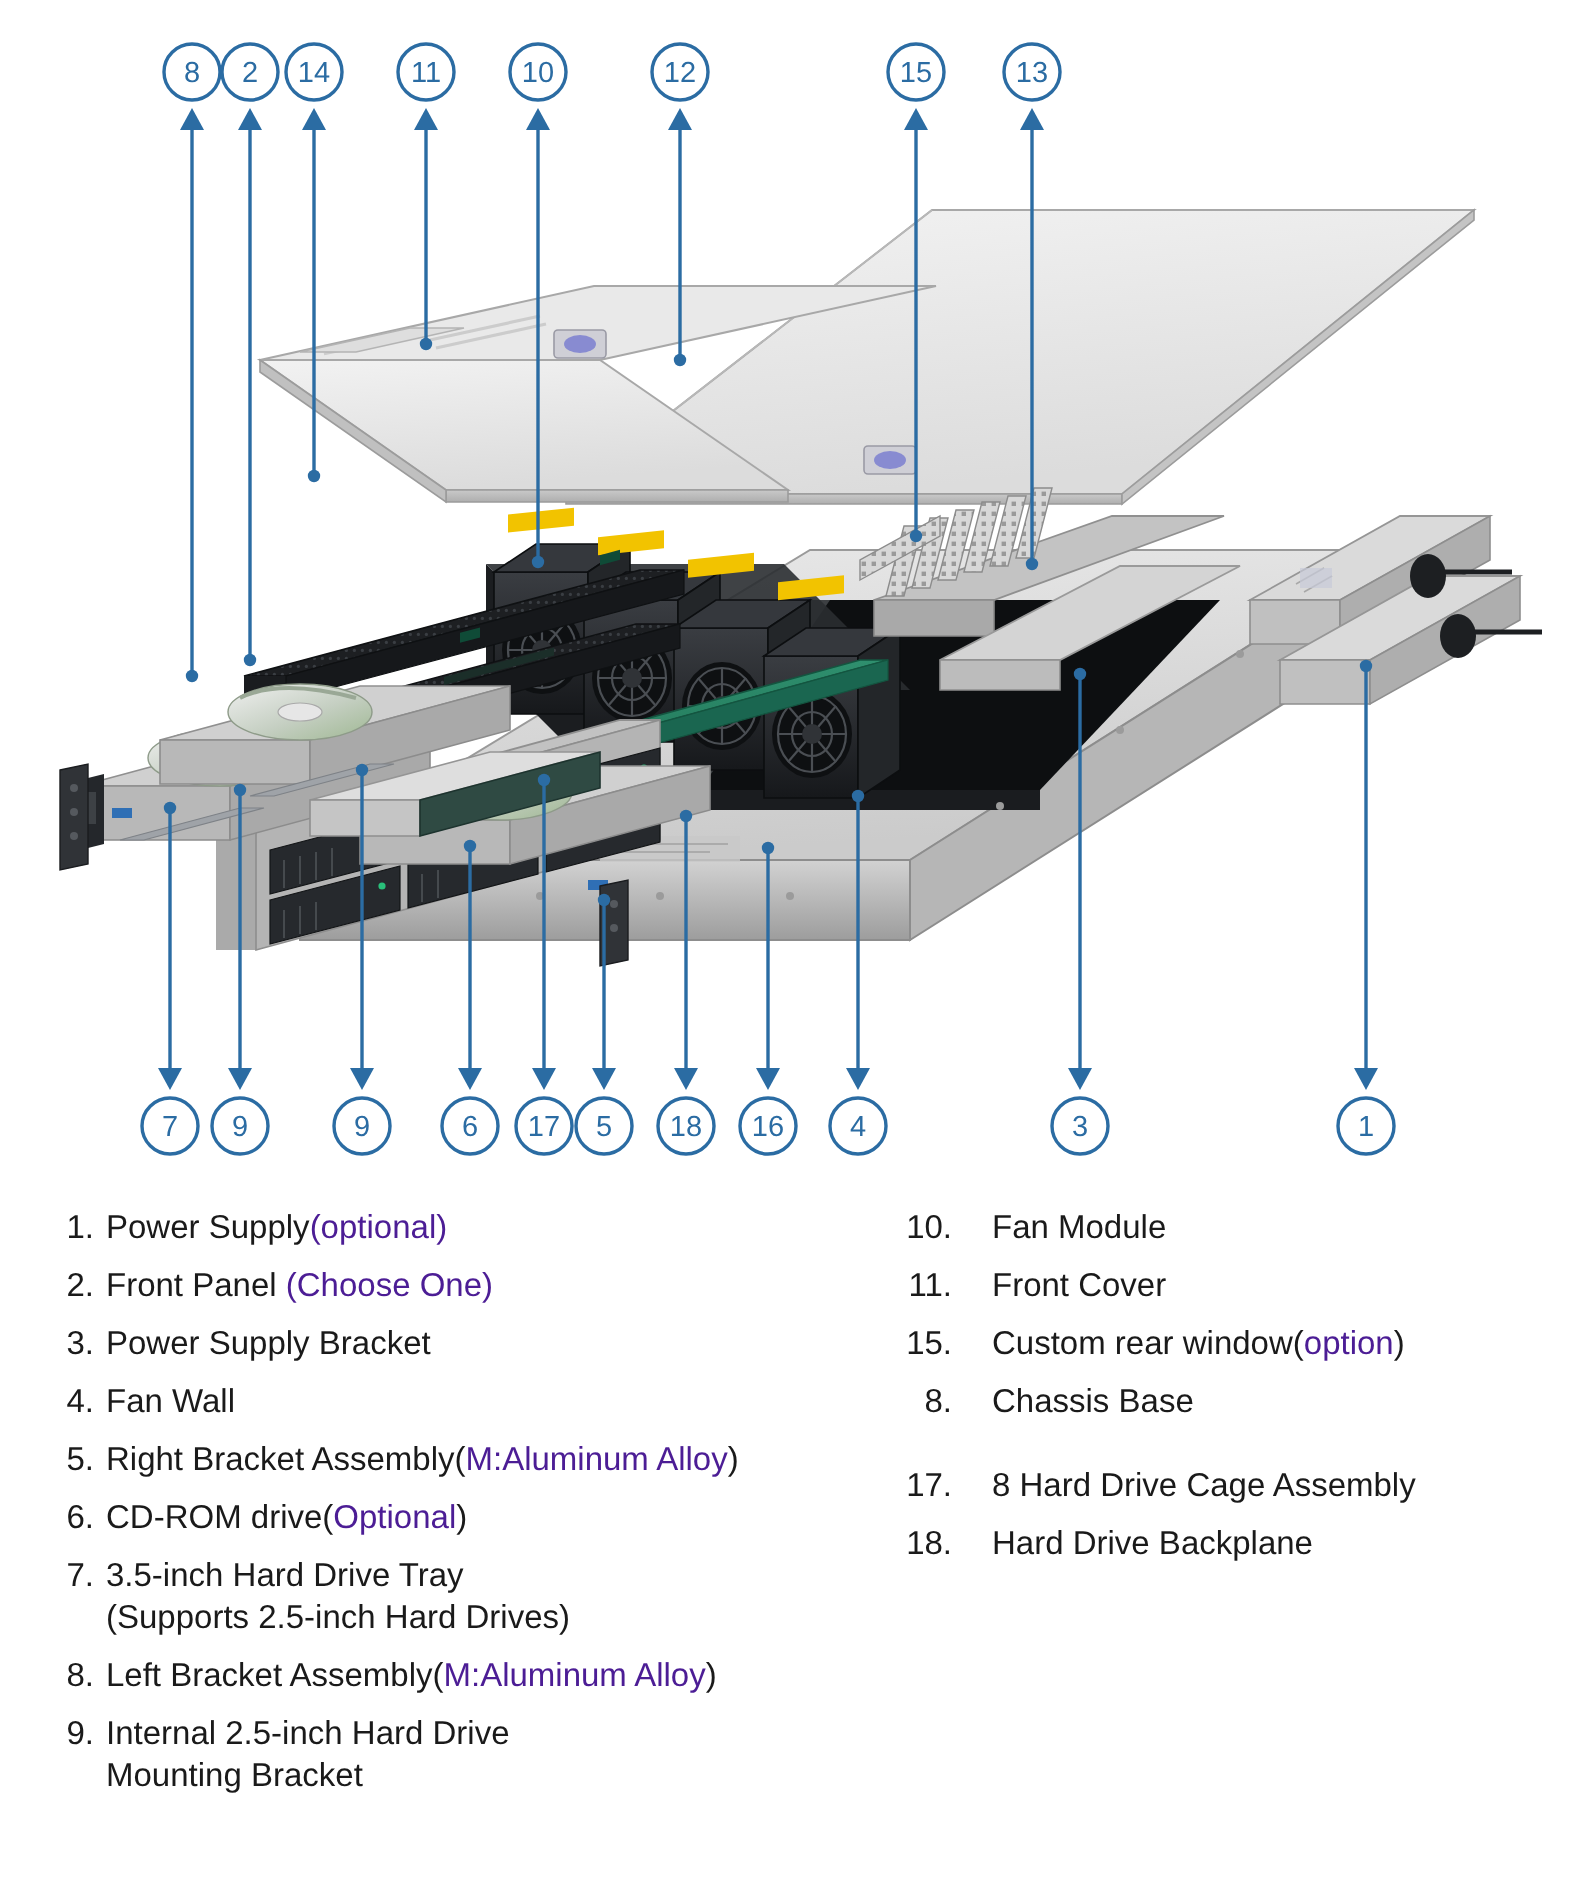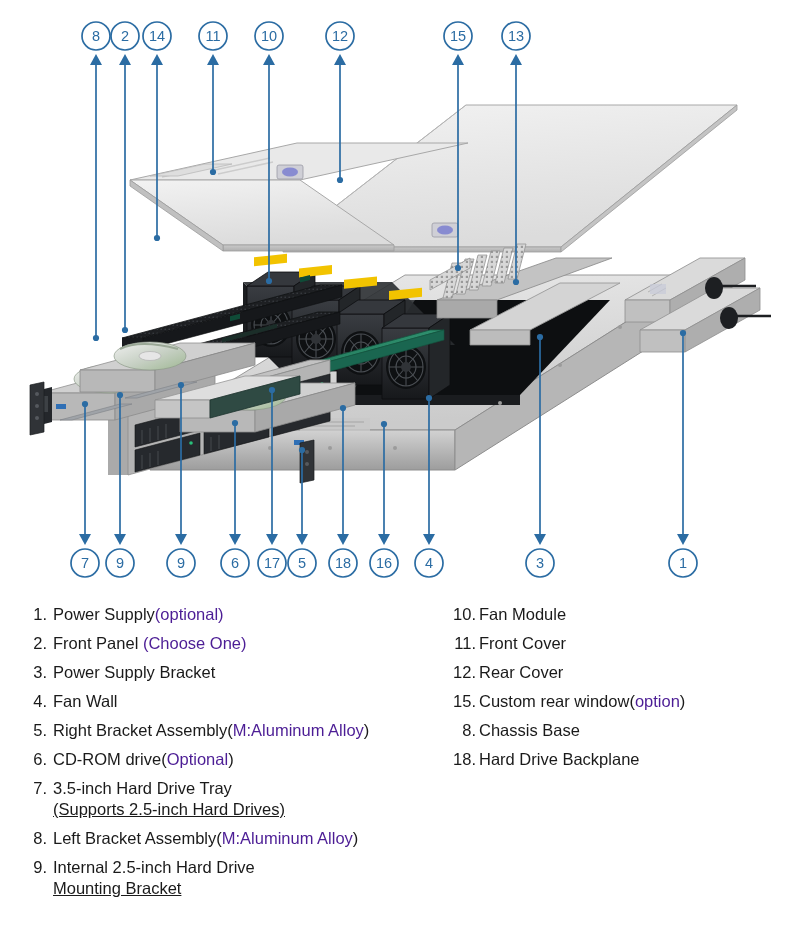--- a/index.html
+++ b/index.html
@@ -60,27 +60,27 @@
     color: #1a1a1a;
     margin-bottom: 7.5px;
   }
   .legend-num {
     flex: 0 0 auto;
     text-align: right;
     margin-right: 6px;
     white-space: pre;
   }
   #legend-col-left .legend-num  { width: 17px; }
-  #legend-col-right .legend-num { width: 24px; margin-right: 3px; }
+  #legend-col-right .legend-num { width: 24px; margin-right: 20px; }
   .legend-text {
     flex: 1 1 auto;
   }
   .legend-text .opt { color: #4c1d95; }
   .legend-item.gap-before { margin-top: 21px; }
-  .legend-sub { display: block; text-decoration: underline; }
+  .legend-sub { display: block; }
 </style>
 </head>
 <body>
 
 <div id="diagram-area">
 
   <svg id="exploded-svg" viewBox="0 0 790 600">
     <defs>
       <linearGradient id="gCoverTop" x1="0" y1="0" x2="0.3" y2="1">
         <stop offset="0%" stop-color="#f2f2f2"></stop>
@@ -612,29 +612,29 @@
   <div class="legend-col" id="legend-col-right">
       <div class="legend-item">
         <span class="legend-num">10.</span>
         <span class="legend-text">Fan Module</span>
       </div>
       <div class="legend-item">
         <span class="legend-num">11.</span>
         <span class="legend-text">Front Cover</span>
       </div>
       <div class="legend-item">
-        <span class="legend-num">12.</span>
-        <span class="legend-text">Rear Cover</span>
-      </div>
-      <div class="legend-item">
         <span class="legend-num">15.</span>
         <span class="legend-text">Custom rear window(<span class="opt">option</span>)</span>
       </div>
       <div class="legend-item">
         <span class="legend-num">8.</span>
         <span class="legend-text">Chassis Base</span>
       </div>
+      <div class="legend-item gap-before">
+        <span class="legend-num">17.</span>
+        <span class="legend-text">8 Hard Drive Cage Assembly</span>
+      </div>
       <div class="legend-item">
         <span class="legend-num">18.</span>
         <span class="legend-text">Hard Drive Backplane</span>
       </div>
     </div>
 </div>
 
 </body></html>

